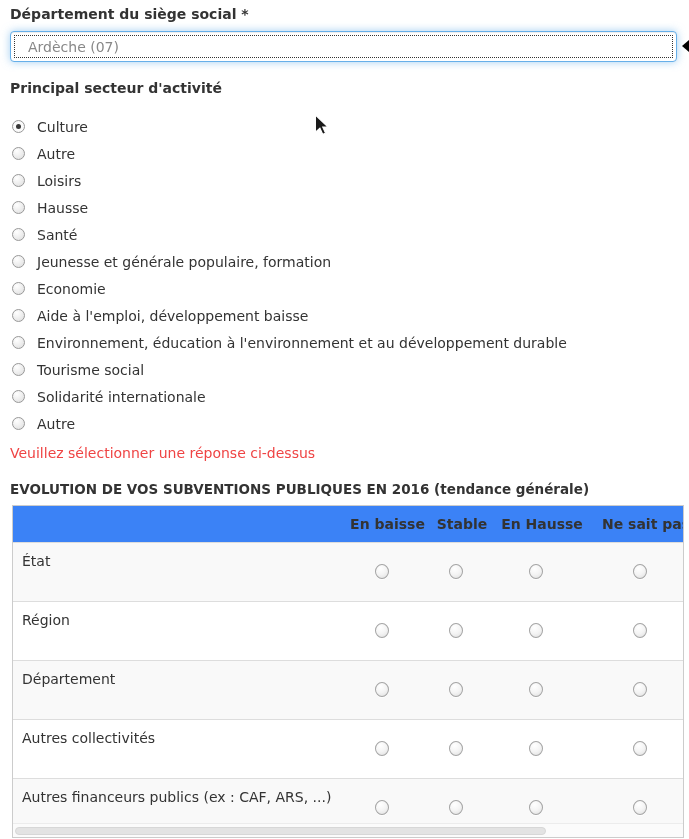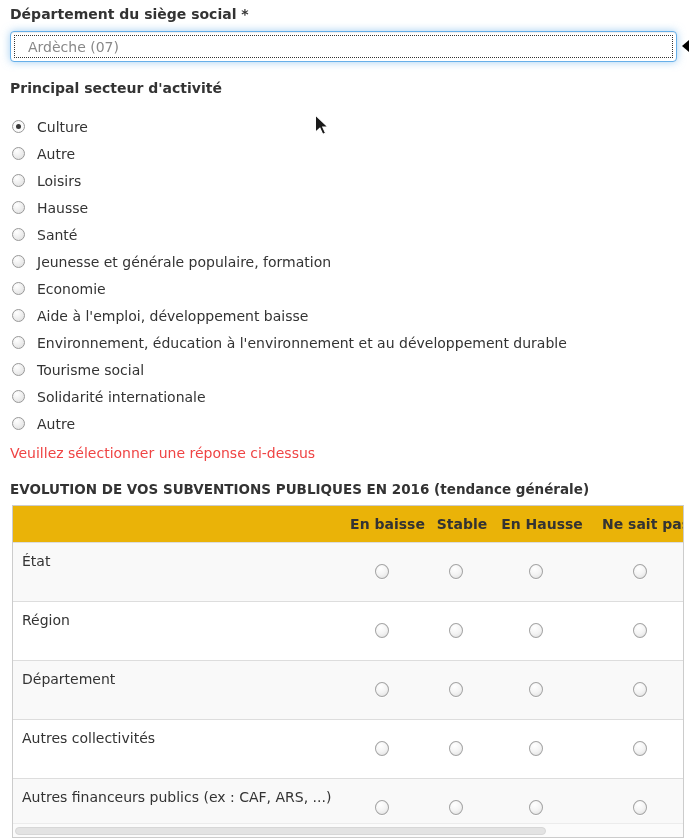--- a/index.html
+++ b/index.html
@@ -37,21 +37,21 @@
   .hint { position:absolute; top:445px; left:10px; font-size:14px; color:#ef4444; }
 
   .table-title { position:absolute; top:481px; left:10px; font-size:13.5px; font-weight:bold; color:#333; white-space:nowrap; }
 
   .table-wrap { position:absolute; top:505px; left:12px; width:672px; height:333px;
     border:1px solid #ccc; overflow:hidden; background:#fff; }
   table { border-collapse:collapse; table-layout:fixed; width:690px; }
   col.c-label { width:333px; } col.c1 { width:83px; } col.c2 { width:66px; }
   col.c3 { width:94px; } col.c4 { width:114px; }
   thead th { height:36px; font-size:14px; font-weight:bold; color:#333;
-    text-align:center; vertical-align:middle; background:#eab308; white-space:nowrap; }
+    text-align:center; vertical-align:middle; background:#3b82f6; white-space:nowrap; }
   tbody tr { height:59px; }
   tbody td { border-top:1px solid #ddd; }
   td.row-label { vertical-align:top; padding:10px 8px 0 9px; font-size:14px; color:#333; white-space:nowrap; }
   td.radio-cell { text-align:center; vertical-align:middle; padding-right:12px; }
   tr.alt { background:#f9f9f9; }
   .tbl-radio { width:14px; height:15px; margin:0 auto; border-radius:50%;
     border:1px solid #a5a5a5;
     background:radial-gradient(circle at 38% 28%, #ffffff 0%, #f4f4f4 50%, #dedede 100%);
     box-shadow:0 1px 0 rgba(255,255,255,.9); }
 

